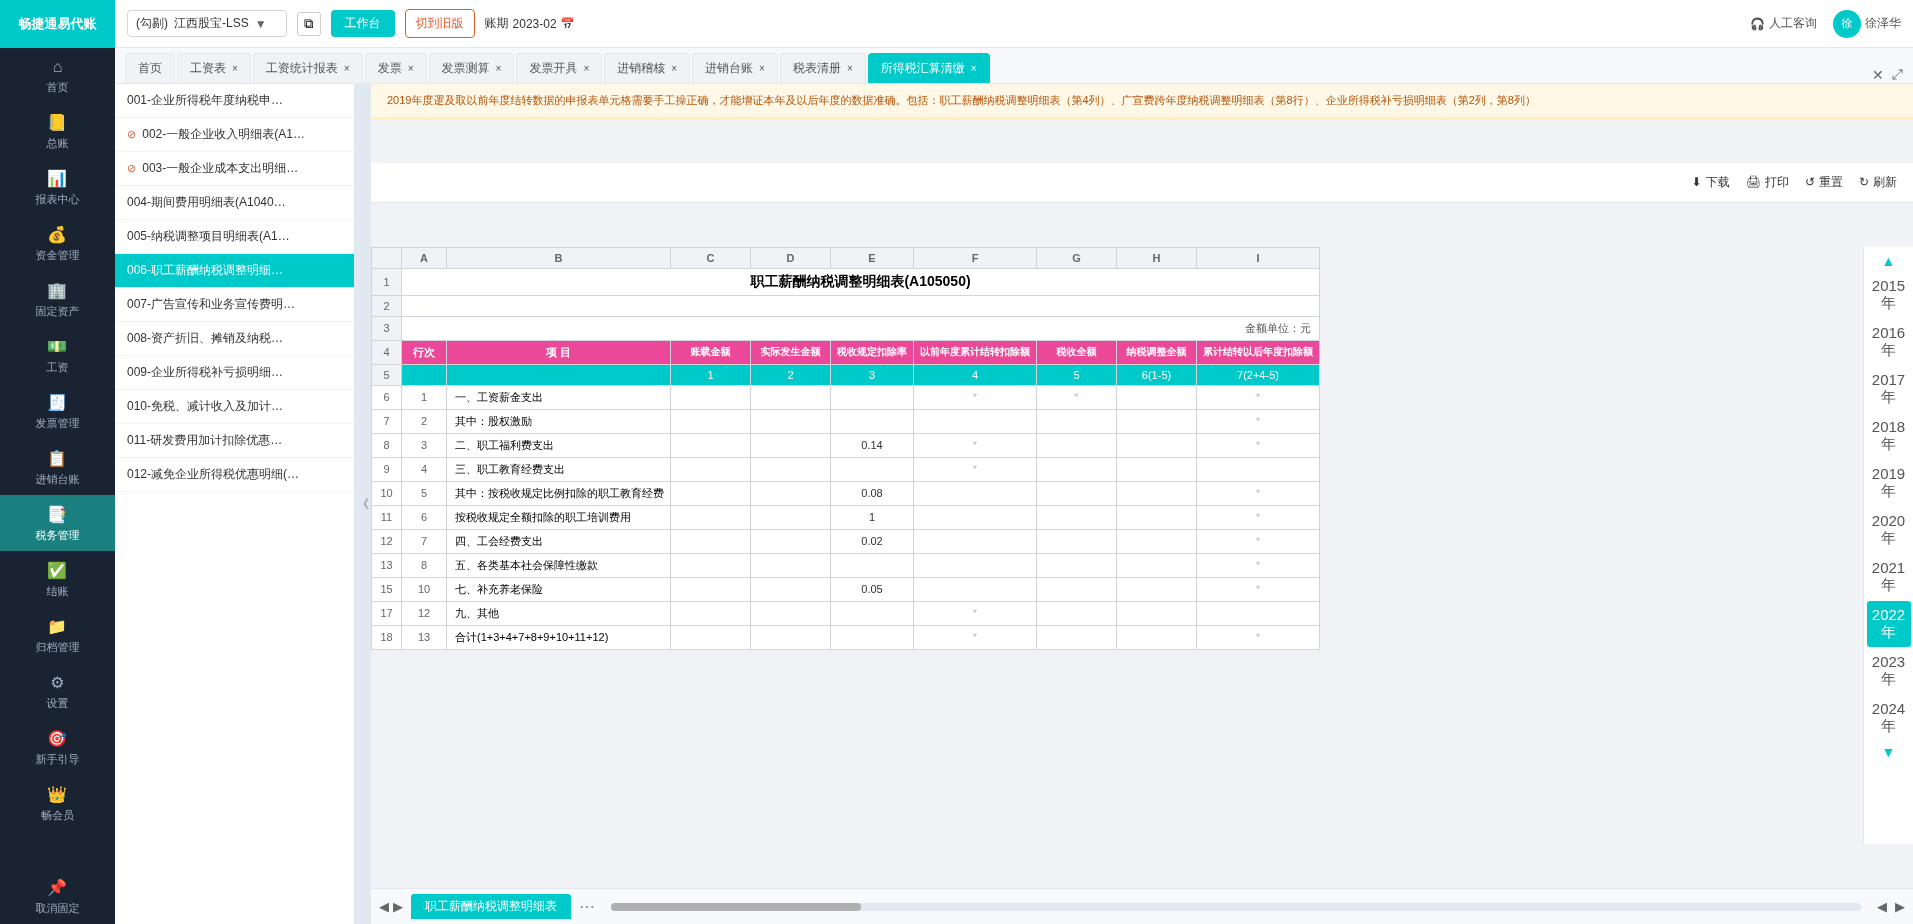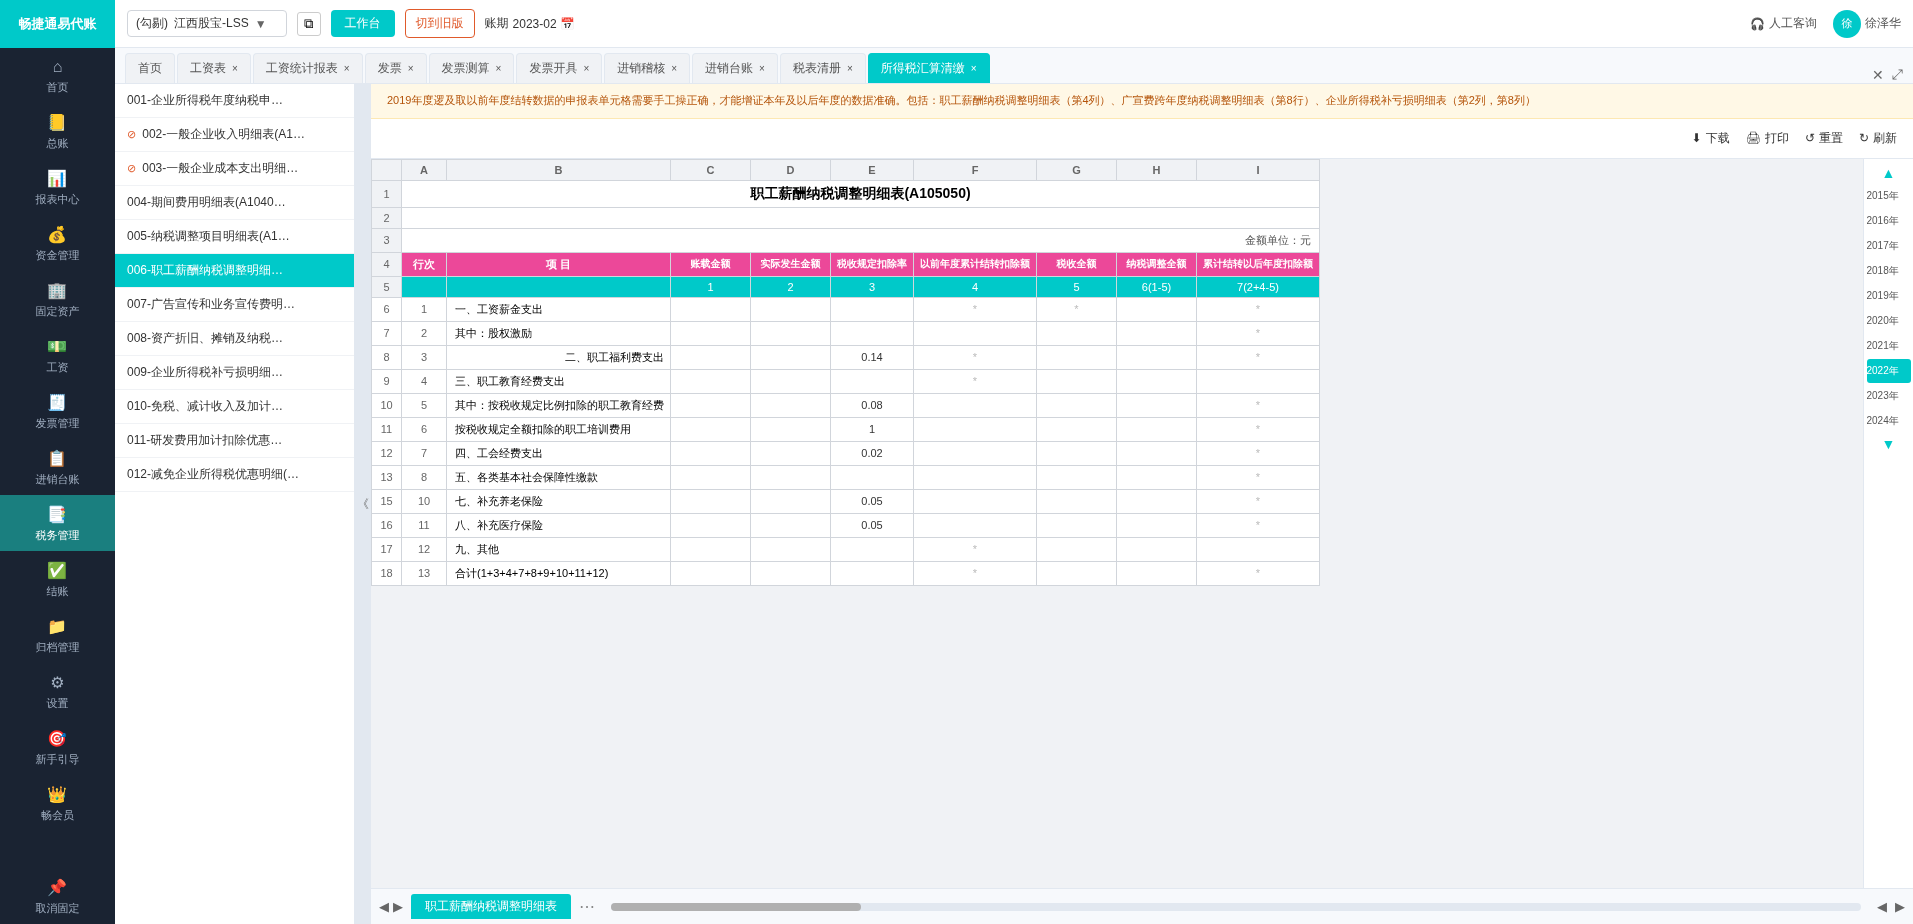--- a/index.html
+++ b/index.html
@@ -37,34 +37,34 @@
     .tab-action-btn { background: none; border: none; cursor: pointer; color: #666; font-size: 14px; }
 
     
     .content { flex: 1; display: flex; overflow: hidden; }
     .left-panel { width: 240px; background: #fff; border-right: 1px solid #e2e8f0; display: flex; flex-direction: column; overflow-y: auto; }
     .left-panel-item { padding: 8px 12px; cursor: pointer; font-size: 12px; color: #333; border-bottom: 1px solid #f0f2f5; display: flex; align-items: center; gap: 6px; }
     .left-panel-item.active { background: #00c9c9; color: #fff; }
     .left-panel-item .err-icon { color: #e05a2b; font-size: 11px; }
 
     
-    .right-area { flex: 1; display: flex; flex-direction: column; overflow: hidden; position: relative; }
+    .right-area { flex: 1; display: flex; flex-direction: column; overflow: hidden; position: relative; gap: 44px; }
 
     
     .warning-bar { background: #fff8e6; border-bottom: 1px solid #fde8b3; padding: 8px 16px; font-size: 11px; color: #b45309; line-height: 1.6; }
 
     
     .toolbar { height: 40px; background: #fff; border-bottom: 1px solid #e2e8f0; display: flex; align-items: center; justify-content: flex-end; padding: 0 16px; gap: 16px; }
     .toolbar-btn { display: flex; align-items: center; gap: 4px; cursor: pointer; font-size: 12px; color: #333; background: none; border: none; }
 
     
     .sheet-wrapper { flex: 1; display: flex; overflow: hidden; }
     .sheet-main { flex: 1; overflow: auto; position: relative; }
     .year-panel { width: 50px; background: #fff; border-left: 1px solid #e2e8f0; display: flex; flex-direction: column; align-items: center; padding: 4px 0; overflow-y: auto; }
-    .year-item { width: 44px; text-align: left; padding: 5px 0; font-size: 10px; color: #555; cursor: pointer; border-radius: 3px; margin: 1px 0; }
+    .year-item { width: 44px; text-align: center; padding: 5px 0; font-size: 15px; color: #555; cursor: pointer; border-radius: 3px; margin: 1px 0; }
     .year-item.active { background: #00c9c9; color: #fff; }
     .year-nav { color: #00c9c9; font-size: 14px; cursor: pointer; padding: 2px; }
 
     
     .spreadsheet { border-collapse: collapse; min-width: 900px; font-size: 11px; }
     .spreadsheet th, .spreadsheet td { border: 1px solid #d1d5db; padding: 4px 6px; text-align: center; white-space: nowrap; }
     .spreadsheet .row-num { background: #f0f2f5; color: #666; width: 30px; min-width: 30px; }
     .spreadsheet .row-num-header { background: #f0f2f5; }
     .spreadsheet .header-main { background: #ec4899; color: #fff; font-weight: bold; }
     .spreadsheet .header-sub { background: #00c9c9; color: #fff; }
@@ -374,21 +374,21 @@
     <td style="color:#bbb;"></td>
     <td style="color:#333;"></td>
     <td style="color:#bbb;"></td>
     <td style="color:#bbb;"></td>
     <td style="color:#bbb;"></td>
     <td style="color:#bbb;">*</td>
   </tr>
                 <tr class="data-row">
     <td class="row-num">8</td>
     <td class="col-a">3</td>
-    <td class="item-col" style="text-align:right;padding-left:8px;">二、职工福利费支出</td>
+    <td class="item-col" style="text-align:left;padding-left:8px;">二、职工福利费支出</td>
     <td style="color:#bbb;"></td>
     <td style="color:#bbb;"></td>
     <td style="color:#333;">0.14</td>
     <td style="color:#bbb;">*</td>
     <td style="color:#bbb;"></td>
     <td style="color:#bbb;"></td>
     <td style="color:#bbb;">*</td>
   </tr>
                 <tr class="data-row">
     <td class="row-num">9</td>
@@ -447,32 +447,20 @@
     <td style="color:#333;"></td>
     <td style="color:#bbb;"></td>
     <td style="color:#bbb;"></td>
     <td style="color:#bbb;"></td>
     <td style="color:#bbb;">*</td>
   </tr>
                 <tr class="data-row">
     <td class="row-num">15</td>
     <td class="col-a">10</td>
     <td class="item-col" style="text-align:left;padding-left:8px;">七、补充养老保险</td>
-    <td style="color:#bbb;"></td>
-    <td style="color:#bbb;"></td>
-    <td style="color:#333;">0.05</td>
-    <td style="color:#bbb;"></td>
-    <td style="color:#bbb;"></td>
-    <td style="color:#bbb;"></td>
-    <td style="color:#bbb;">*</td>
-  </tr>
-                <tr class="data-row">
-    <td class="row-num">16</td>
-    <td class="col-a">11</td>
-    <td class="item-col" style="text-align:left;padding-left:8px;">八、补充医疗保险</td>
     <td style="color:#bbb;"></td>
     <td style="color:#bbb;"></td>
     <td style="color:#333;">0.05</td>
     <td style="color:#bbb;"></td>
     <td style="color:#bbb;"></td>
     <td style="color:#bbb;"></td>
     <td style="color:#bbb;">*</td>
   </tr>
                 <tr class="data-row">
     <td class="row-num">17</td>

